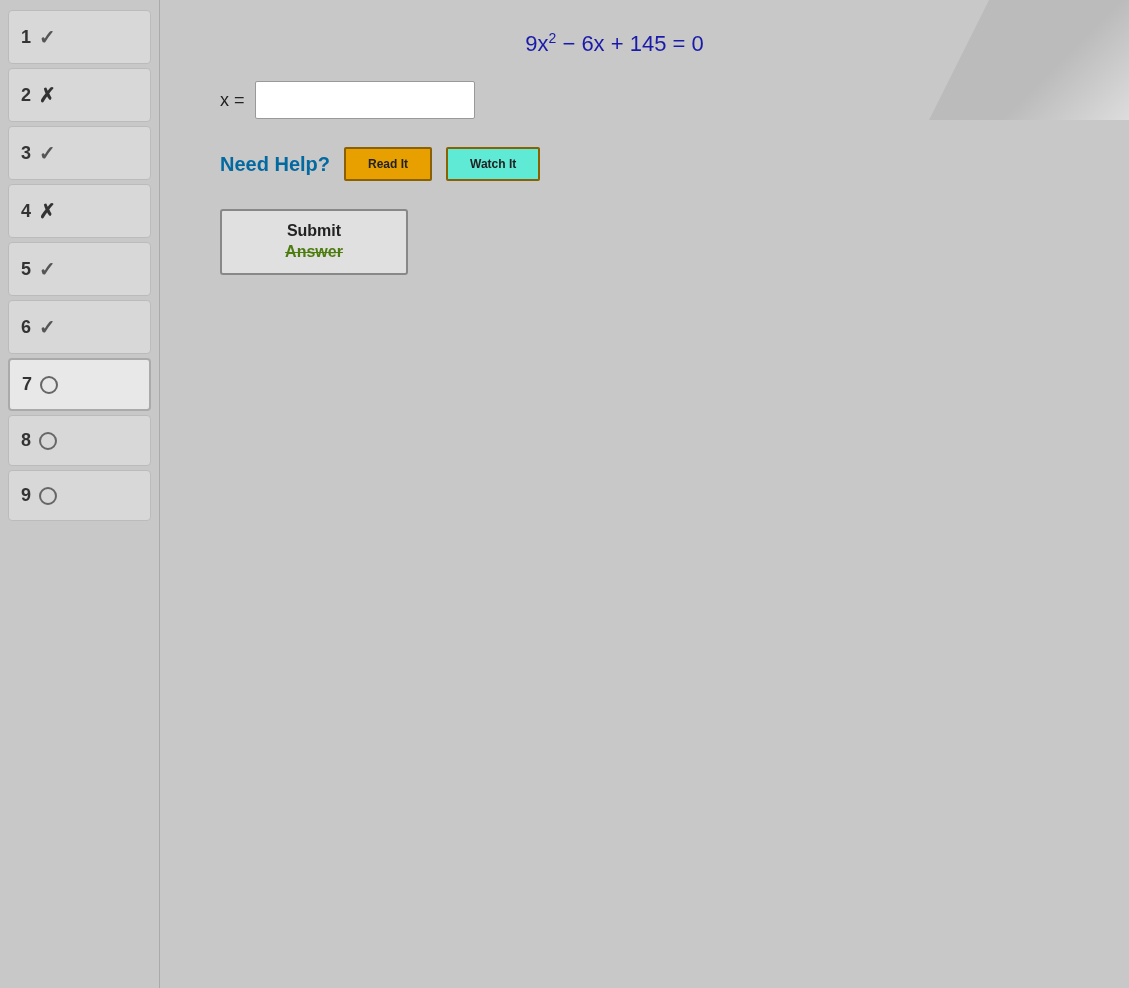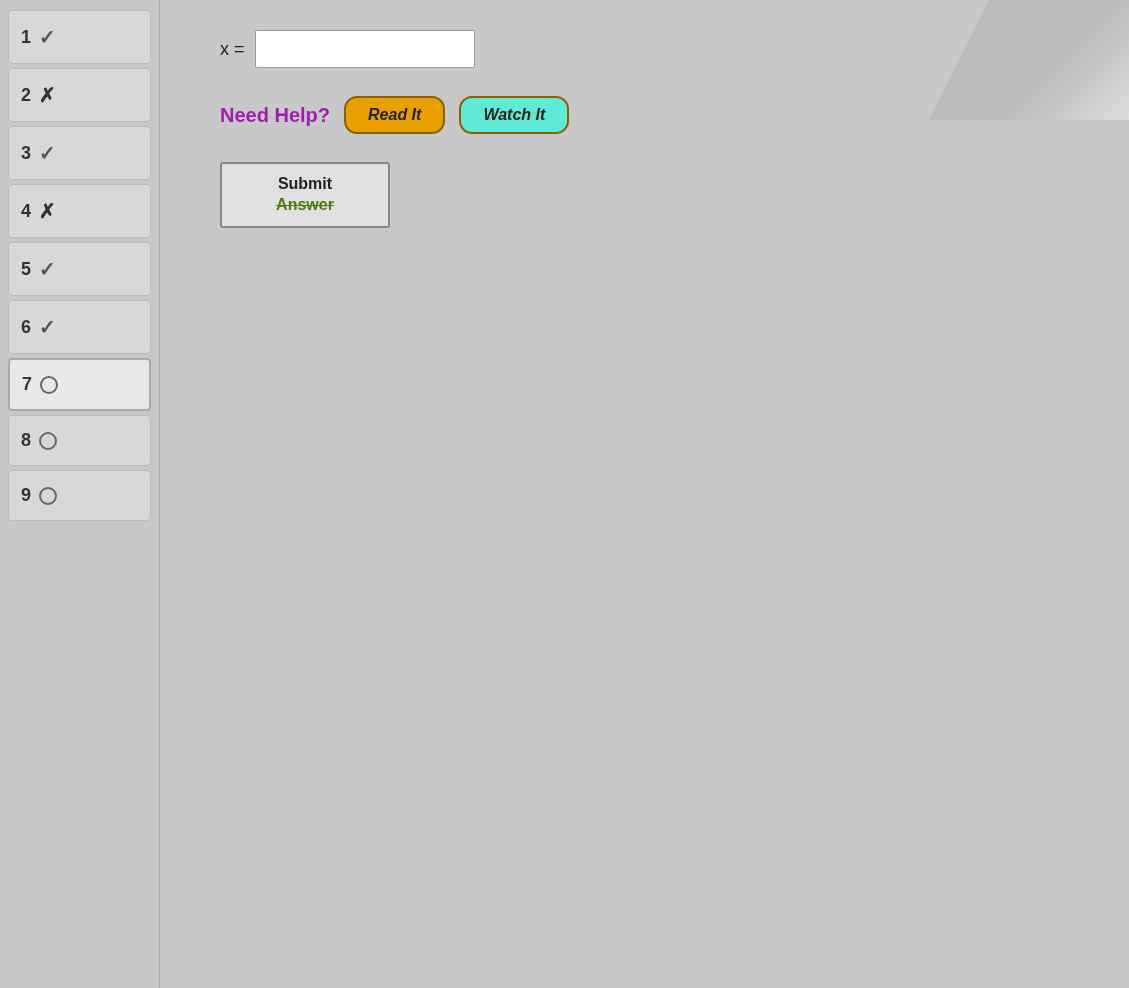--- a/index.html
+++ b/index.html
@@ -113,32 +113,31 @@
       display: flex;
       align-items: center;
       gap: 14px;
       margin-bottom: 28px;
       margin-left: 20px;
     }
 
     .need-help-label {
       font-size: 20px;
       font-weight: bold;
-      color: #a21caf;
+      color: #0369a1;
     }
 
     .help-btn {
       padding: 8px 22px;
-      font-size: 16px;
+      font-size: 12px;
       font-weight: bold;
       border: 2px solid #8a6000;
-      border-radius: 13px;
+      border-radius: 2px;
       cursor: pointer;
       color: #222;
-      font-style: italic;
     }
 
     .read-it-btn {
       background: #e8a000;
     }
 
     .watch-it-btn {
       background: #5eead4;
     }
 
@@ -147,21 +146,21 @@
       font-size: 16px;
       font-weight: bold;
       background: #e0e0e0;
       border: 2px solid #888;
       border-radius: 3px;
       cursor: pointer;
       color: #222;
       display: block;
       margin-left: 20px;
       text-align: center;
-      width: 170px;
+      width: 188px;
       line-height: 1.3;
     }
 
     
     .top-right-shape {
       position: absolute;
       top: 0;
       right: 0;
       width: 200px;
       height: 120px;
@@ -227,20 +226,23 @@
     <span>9</span>
     <span class="circle"></span>
   </div>
 </div>
 
 <div class="main">
 
   <div class="top-right-shape"></div>
 
 
+  <div class="equation">
+    9x<sup>2</sup> − 6x + 145 = 0
+  </div>
 
   <div class="answer-row">
     <span class="answer-label">x =</span>
     <input class="answer-input" type="text" style="">
   </div>
 
   <div class="need-help-row">
     <span class="need-help-label">Need Help?</span>
     <button class="help-btn read-it-btn">Read It</button>
     <button class="help-btn watch-it-btn">Watch It</button>

